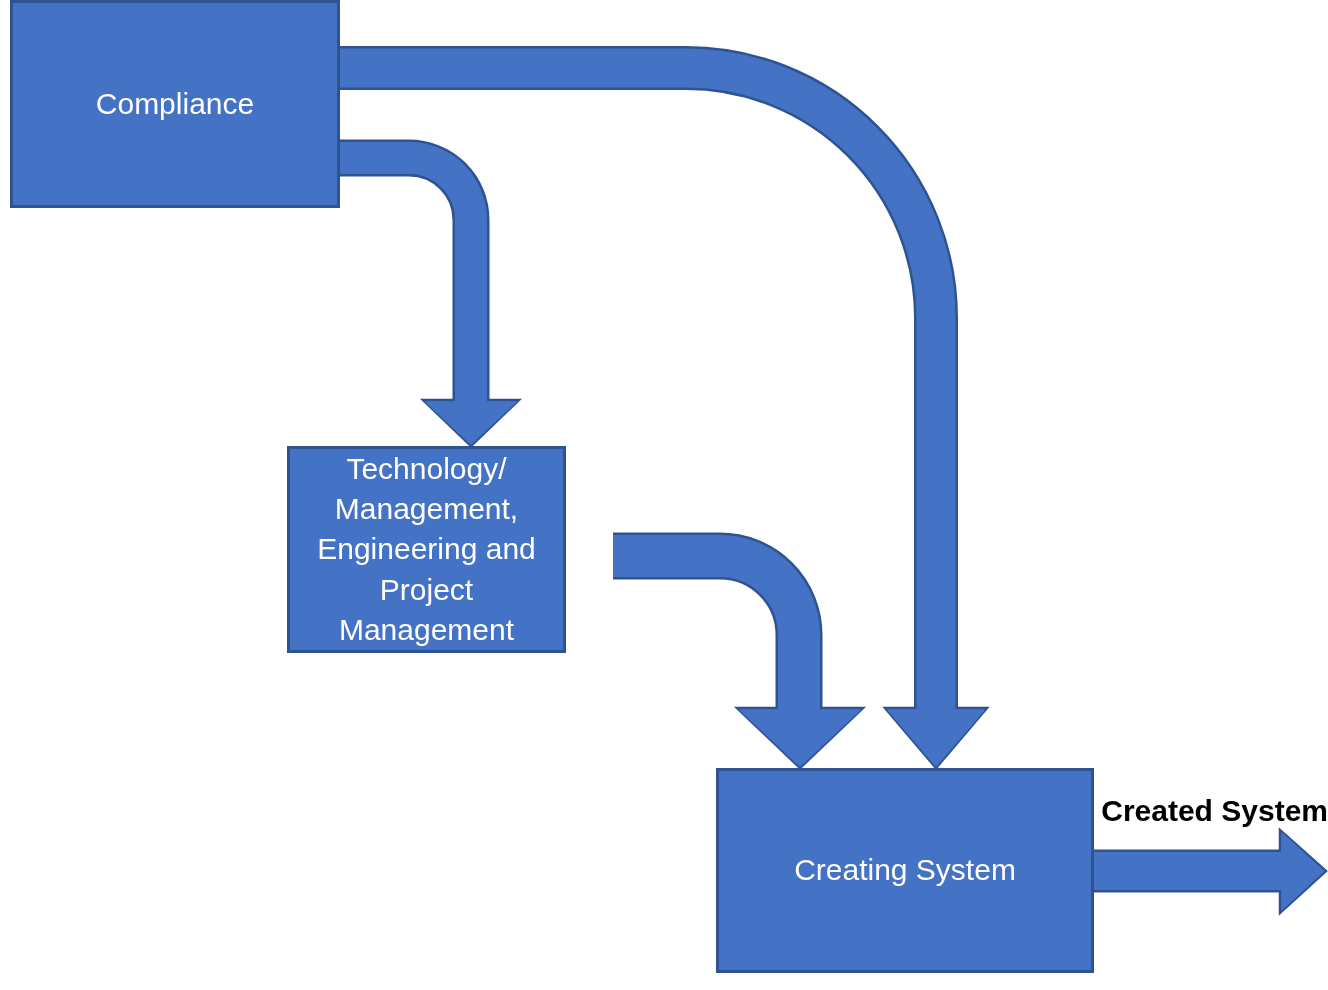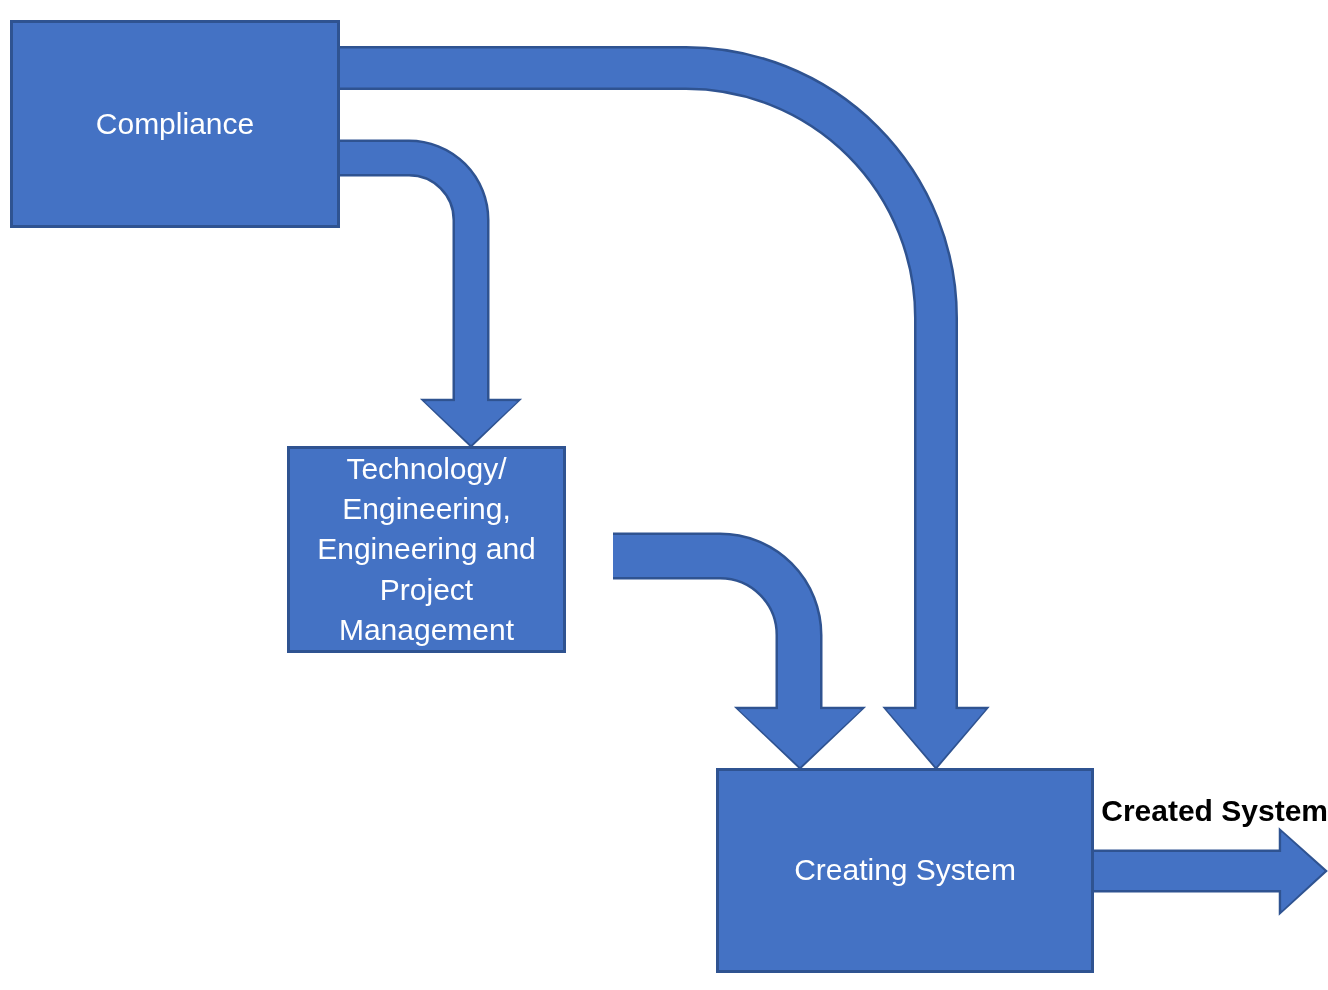--- a/index.html
+++ b/index.html
@@ -37,21 +37,21 @@
     border: 3px solid var(--border);
     color: var(--box-text);
     display: flex;
     flex-direction: column;
     align-items: center;
     justify-content: center;
     text-align: center;
     font-size: 30px;
     line-height: 1.34;
   }
-  .box-compliance { left: 10px;  top: 20px;  width: 330px; height: 208px; align-items: center; }
+  .box-compliance { left: 10px;  top: 0;  width: 330px; height: 208px; align-items: center; }
   .box-technology { left: 287px; top: 446px; width: 279px; height: 207px; }
   .box-creating   { left: 716px; top: 768px; width: 378px; height: 205px; }
   .ext-label {
     position: absolute;
     z-index: 2;
     left: 1060px;
     top: 794px;
     width: 268px;
     text-align: right;
     color: var(--label-text);
@@ -98,21 +98,21 @@
       <polygon class="head-fill" points="1281.5,832 1281.5,911 1324.5,871"></polygon>
     </g>
   </svg>
 
   <div class="box box-compliance">
     <div>Compliance</div>
   </div>
 
   <div class="box box-technology">
     <div>Technology/</div>
-    <div>Engineering,</div>
+    <div>Management,</div>
     <div>Engineering and</div>
     <div>Project Management</div>
   </div>
 
   <div class="box box-creating">
     <div>Creating System</div>
   </div>
 
   <div class="ext-label">Created System</div>
 

